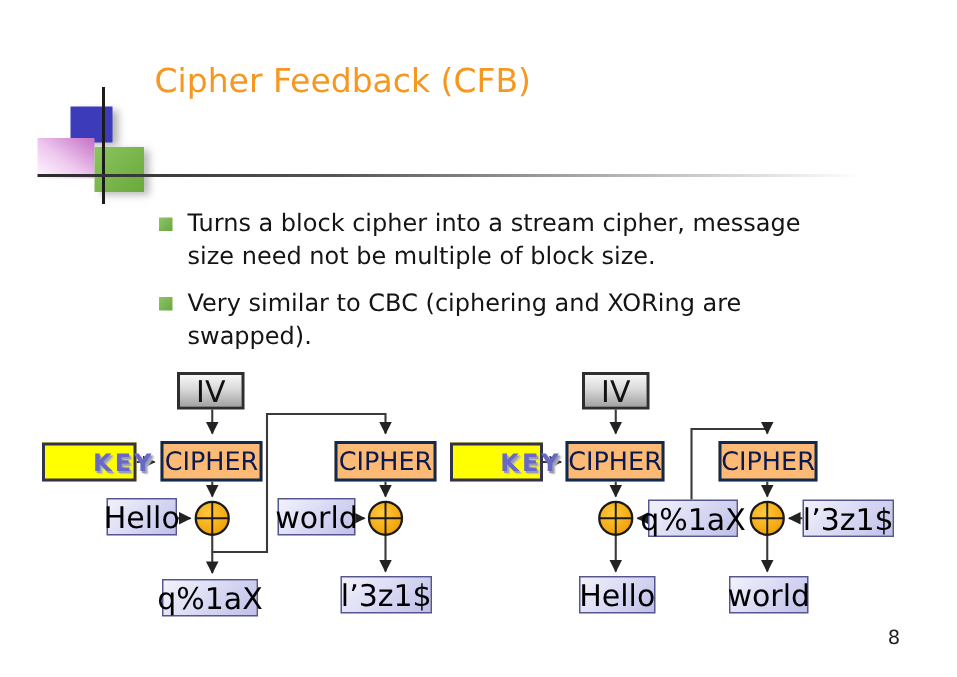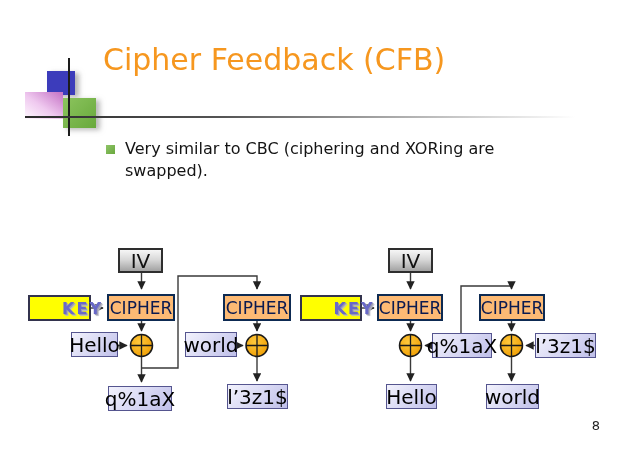--- a/index.html
+++ b/index.html
@@ -11,21 +11,21 @@
   .logo-blue{position:absolute;left:47px;top:71px;width:28px;height:24px;
     background:#3c3cbb;box-shadow:4px 2px 5px rgba(130,130,130,.6);}
   .logo-pink{position:absolute;left:25px;top:92px;width:38px;height:27px;
     background:linear-gradient(to top right,#fdf3fd 5%,#efc9ef 45%,#c878c8 95%);}
   .logo-green{position:absolute;left:63px;top:98px;width:33px;height:30px;
     background:linear-gradient(135deg,#8cc45e,#68a93c);box-shadow:4px 2px 5px rgba(130,130,130,.55);}
   .logo-vline{position:absolute;left:68px;top:58px;width:2px;height:78px;background:#1c1c1c;}
   .title-rule{position:absolute;left:25px;top:116px;width:567px;height:2px;
     background:linear-gradient(to right,#2b2b2b 0%,#555 35%,#aaa 65%,rgba(255,255,255,0) 97%);}
   
-  .title{position:absolute;left:103px;top:42px;font-size:30px;color:#f6971f;
+  .title{position:absolute;left:103px;top:42px;font-size:22px;color:#f6971f;
     letter-spacing:0px;white-space:nowrap;text-align:right;}
   .bullets{position:absolute;left:105px;top:138px;width:500px;}
   .bullet{position:relative;padding-left:20px;margin-bottom:9px;color:#141414;
     font-size:16px;line-height:22px;}
   .bullet .marker{position:absolute;left:1px;top:7px;width:9px;height:9px;
     background:linear-gradient(135deg,#8fc468,#69a83e);}
   .bullet .line{display:block;}
   
   .dbox{position:absolute;display:flex;align-items:center;justify-content:center;
     font-size:20px;color:#000;box-sizing:border-box;white-space:nowrap;}
@@ -48,20 +48,25 @@
 
   <div class="logo-blue"></div>
   <div class="logo-pink"></div>
   <div class="logo-green"></div>
   <div class="logo-vline"></div>
   <div class="title-rule"></div>
 
   <div class="title">Cipher Feedback (CFB)</div>
 
   <div class="bullets">
+    <div class="bullet">
+      <span class="marker"></span>
+      <span class="line">Turns a block cipher into a stream cipher, message</span>
+      <span class="line">size need not be multiple of block size.</span>
+    </div>
     <div class="bullet">
       <span class="marker"></span>
       <span class="line">Very similar to CBC (ciphering and XORing are</span>
       <span class="line">swapped).</span>
     </div>
   </div>
 
   <svg class="wires" width="638" height="451" viewBox="0 0 638 451">
     <defs>
       <marker id="ah" markerWidth="7" markerHeight="7" refX="5.5" refY="3" orient="auto">

